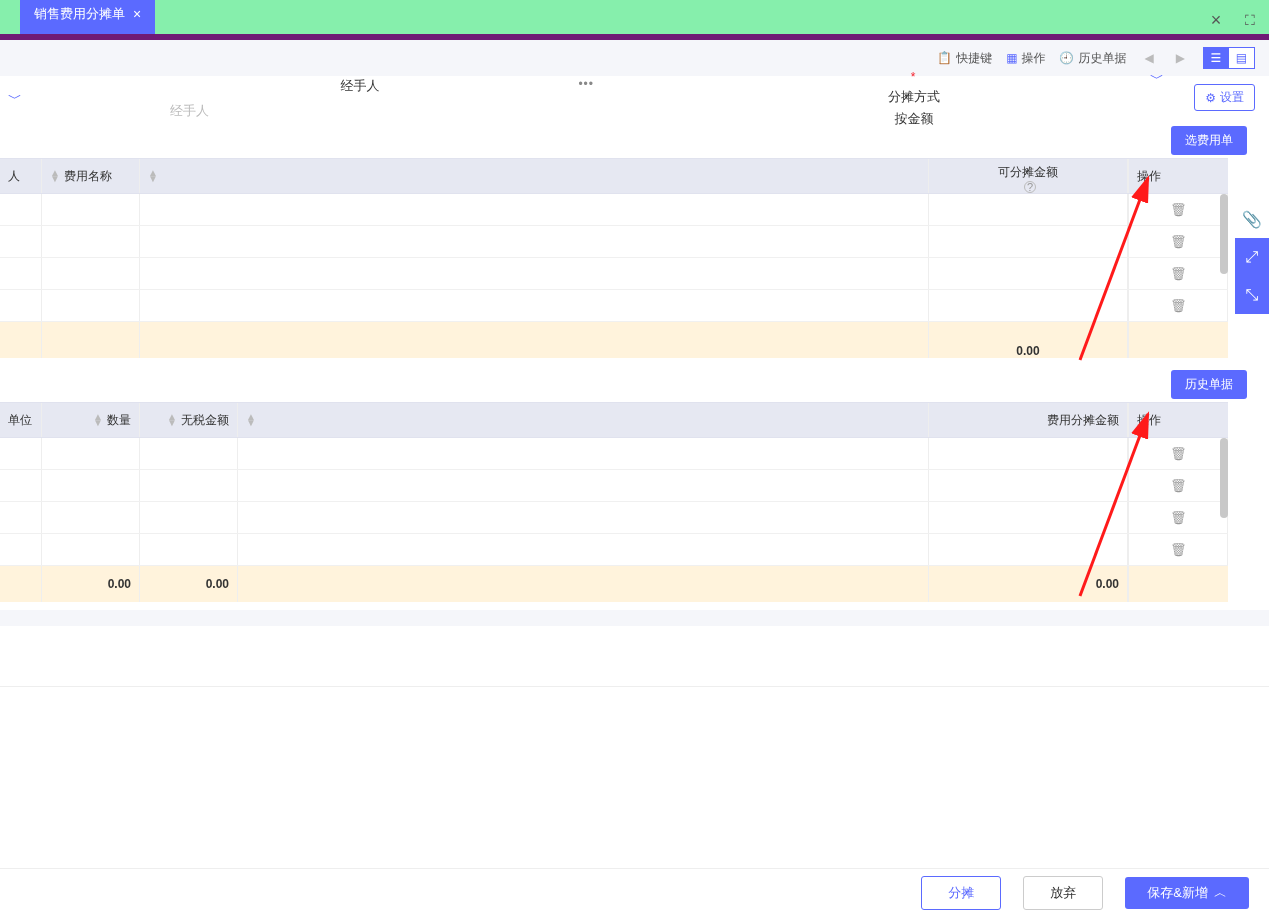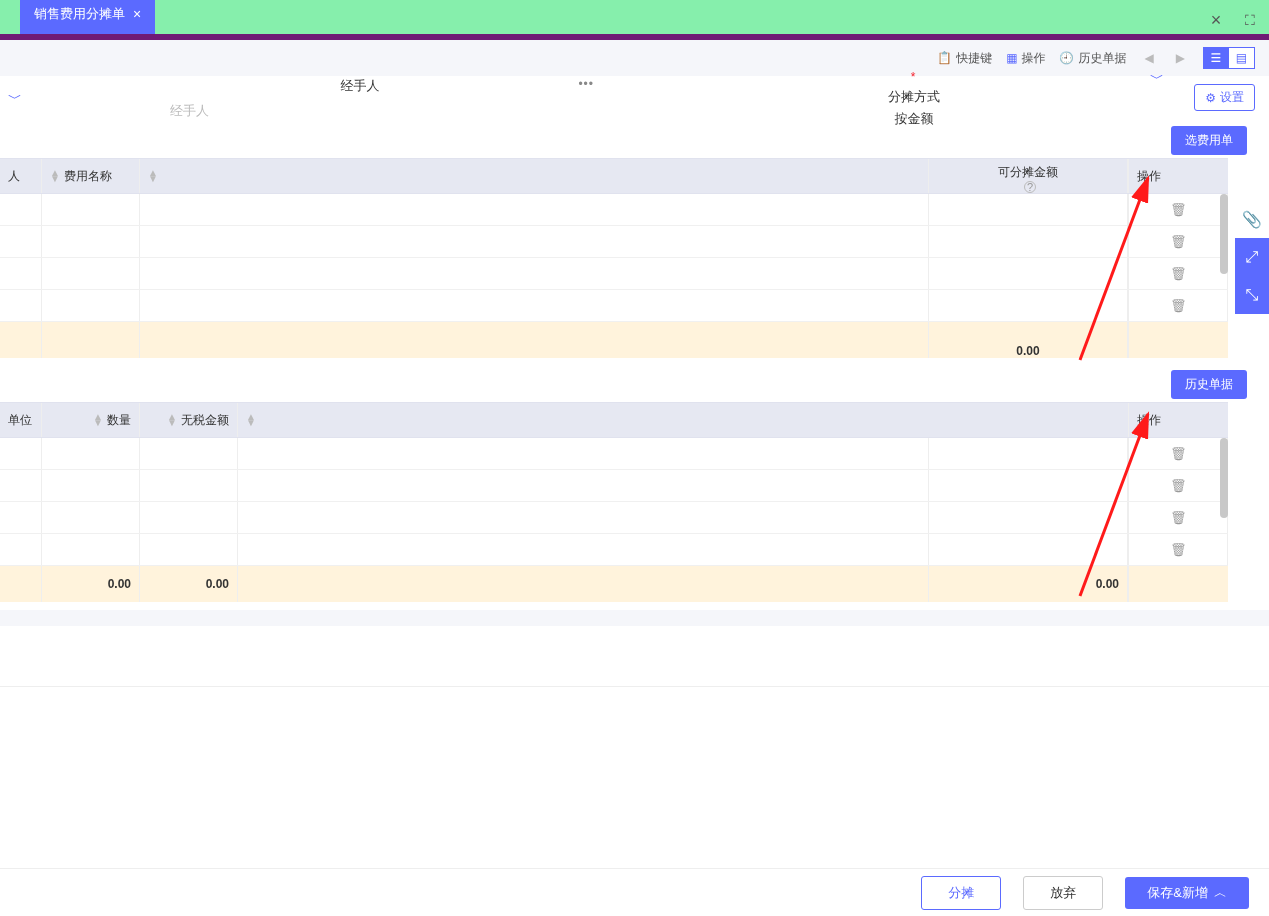--- a/index.html
+++ b/index.html
@@ -342,20 +342,23 @@
         <span class="sort">▲<br>▼</span>
         <span>数量</span>
       </div>
       <div class="cell t2-c2 right">
         <span class="sort">▲<br>▼</span>
         <span>无税金额</span>
       </div>
       <div class="cell t2-c3">
         <span class="sort">▲<br>▼</span>
       </div>
+      <div class="cell t2-cAmt right" style="background:#e6e8f2;">
+        <span>费用分摊金额</span>
+      </div>
       <div class="cell t2-cOp" style="background:#e6e8f2; justify-content:flex-start;">
         <span>操作</span>
       </div>
     </div>
 
     <div class="tbl-body-row rel-row">
       <div class="cell t2-c0"></div>
         <div class="cell t2-c1"></div>
         <div class="cell t2-c2"></div>
         <div class="cell t2-c3"></div>

